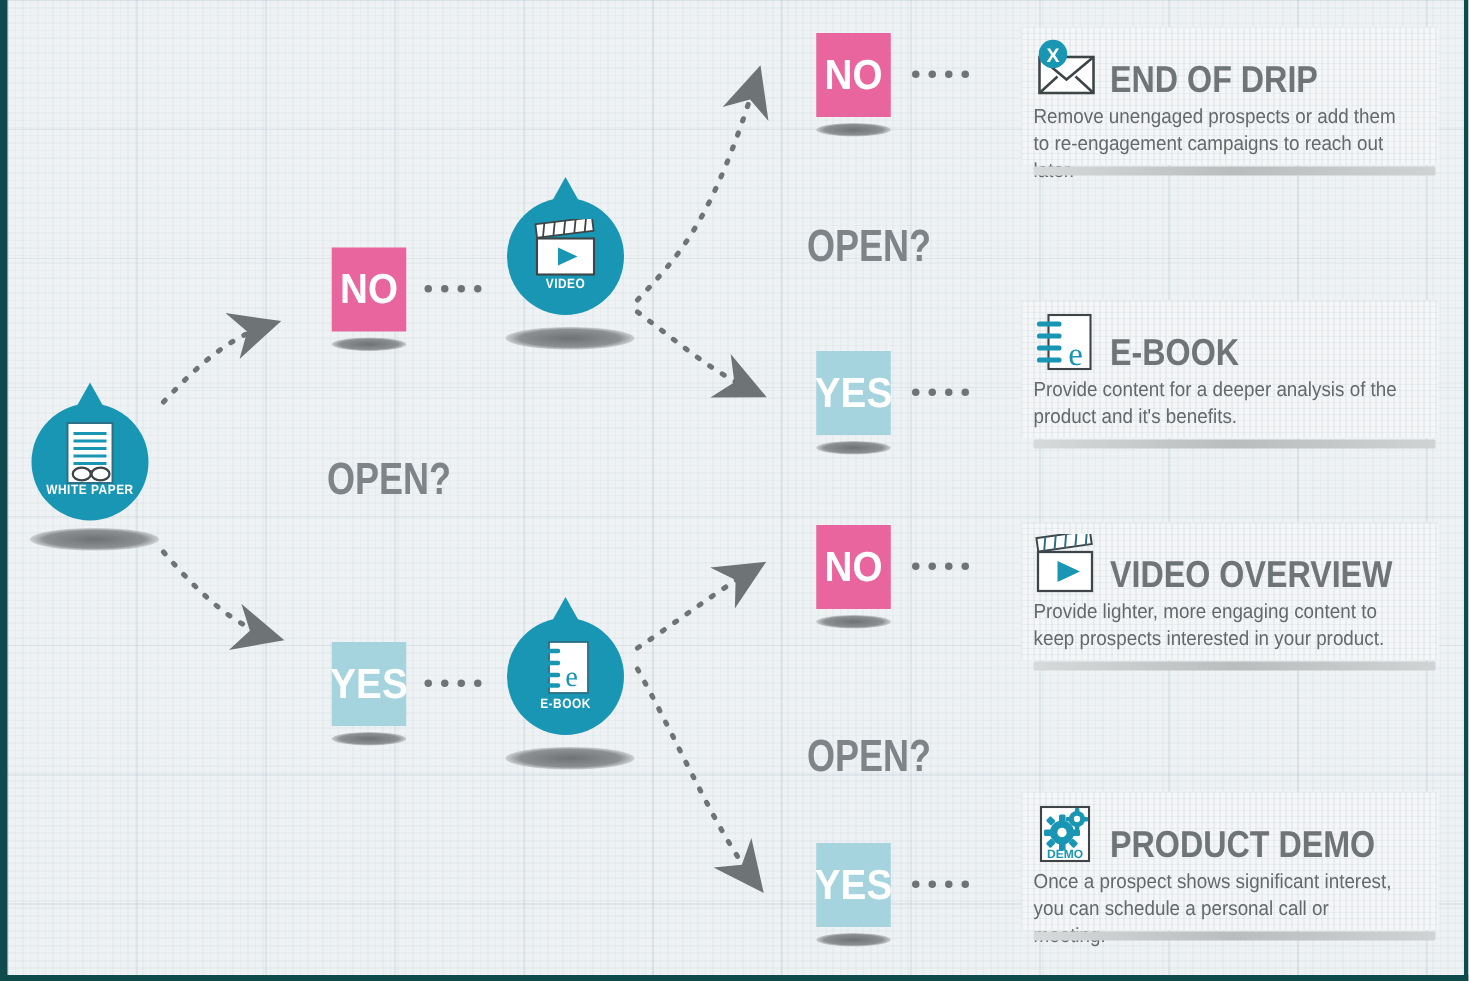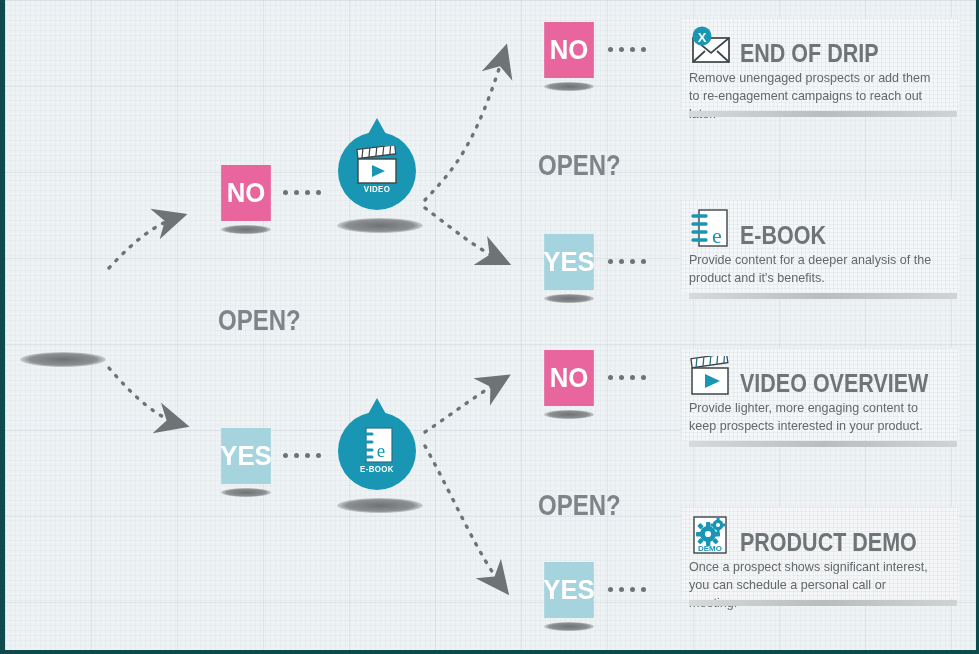--- a/index.html
+++ b/index.html
@@ -118,20 +118,42 @@
     <g stroke="#6e7376" stroke-width="3.4" fill="none" stroke-dasharray="1.5 8.5" stroke-linecap="round" marker-end="url(#ah)">
       <path d="M104,268 C130,240 150,224 176,216"></path>
       <path d="M104,368 C130,398 152,418 178,425"></path>
       <path d="M420,200 C448,170 470,148 500,50"></path>
       <path d="M420,208 C452,232 470,248 500,262"></path>
       <path d="M420,432 C450,412 470,396 500,378"></path>
       <path d="M420,446 C450,500 472,554 500,590"></path>
     </g>
   </svg>
 
+  <div class="drop" style="left:16px;top:255px;">
+    <div class="tip"></div>
+    <div class="body"></div>
+    <div class="glyph">
+      <svg width="36" height="44" viewBox="0 0 36 44">
+        <rect x="3" y="1" width="30" height="40" fill="#ffffff" stroke="#2b6f86" stroke-width="1.3"></rect>
+        <g stroke="#1896b4" stroke-width="2">
+          <line x1="7" y1="8" x2="29" y2="8"></line>
+            <line x1="7" y1="13" x2="29" y2="13"></line>
+          <line x1="7" y1="18" x2="29" y2="18"></line>
+            <line x1="7" y1="23" x2="29" y2="23"></line>
+          <line x1="7" y1="28" x2="29" y2="28"></line>
+        </g>
+        <g fill="none" stroke="#3d4548" stroke-width="1.5">
+          <ellipse cx="12.5" cy="35" rx="6" ry="4.2"></ellipse>
+          <ellipse cx="25" cy="35" rx="6" ry="4.2"></ellipse>
+          <path d="M18.5,34 q0,-1.6 0,-0.2"></path>
+        </g>
+      </svg>
+    </div>
+    <div class="dlabel">WHITE PAPER</div>
+  </div>
   <div class="shadow" style="left:15px;top:352px;width:86px;height:15px;"></div>
 
   <div class="chip no" style="left:214px;top:165px;">NO</div>
   <div class="shadow" style="left:216px;top:225px;width:50px;height:9px;"></div>
 
   <div class="dots" style="left:278px;top:190px;">
     <i></i>
       <i></i>
       <i></i>
       <i></i>
@@ -283,21 +305,21 @@
           <rect x="3" y="12" width="36" height="26" fill="#ffffff" stroke="#3d4548" stroke-width="1.5"></rect>
           <path d="M16,18 L31,25 L16,32 Z" fill="#1896b4"></path>
         </svg>
       </div>
       <div class="title">VIDEO OVERVIEW</div>
     </div>
     <div class="desc">Provide lighter, more engaging content to keep prospects interested in your product.</div>
     <div class="bar"></div>
   </div>
 
-  <div class="card" style="top:507px;height:92px;">
+  <div class="card" style="top:528px;height:92px;">
     <div class="head">
       <div class="icon44">
         <svg width="44" height="42" viewBox="0 0 44 42">
           <rect x="5" y="2" width="32" height="36" fill="#ffffff" stroke="#3d4548" stroke-width="1.4"></rect>
           <g fill="#1896b4">
             <circle cx="19" cy="19" r="8"></circle>
             <g>
               <rect x="17" y="7" width="4.4" height="6" rx="1"></rect>
               <rect x="17" y="25" width="4.4" height="6" rx="1"></rect>
               <rect x="7" y="17" width="6" height="4.4" rx="1"></rect>

